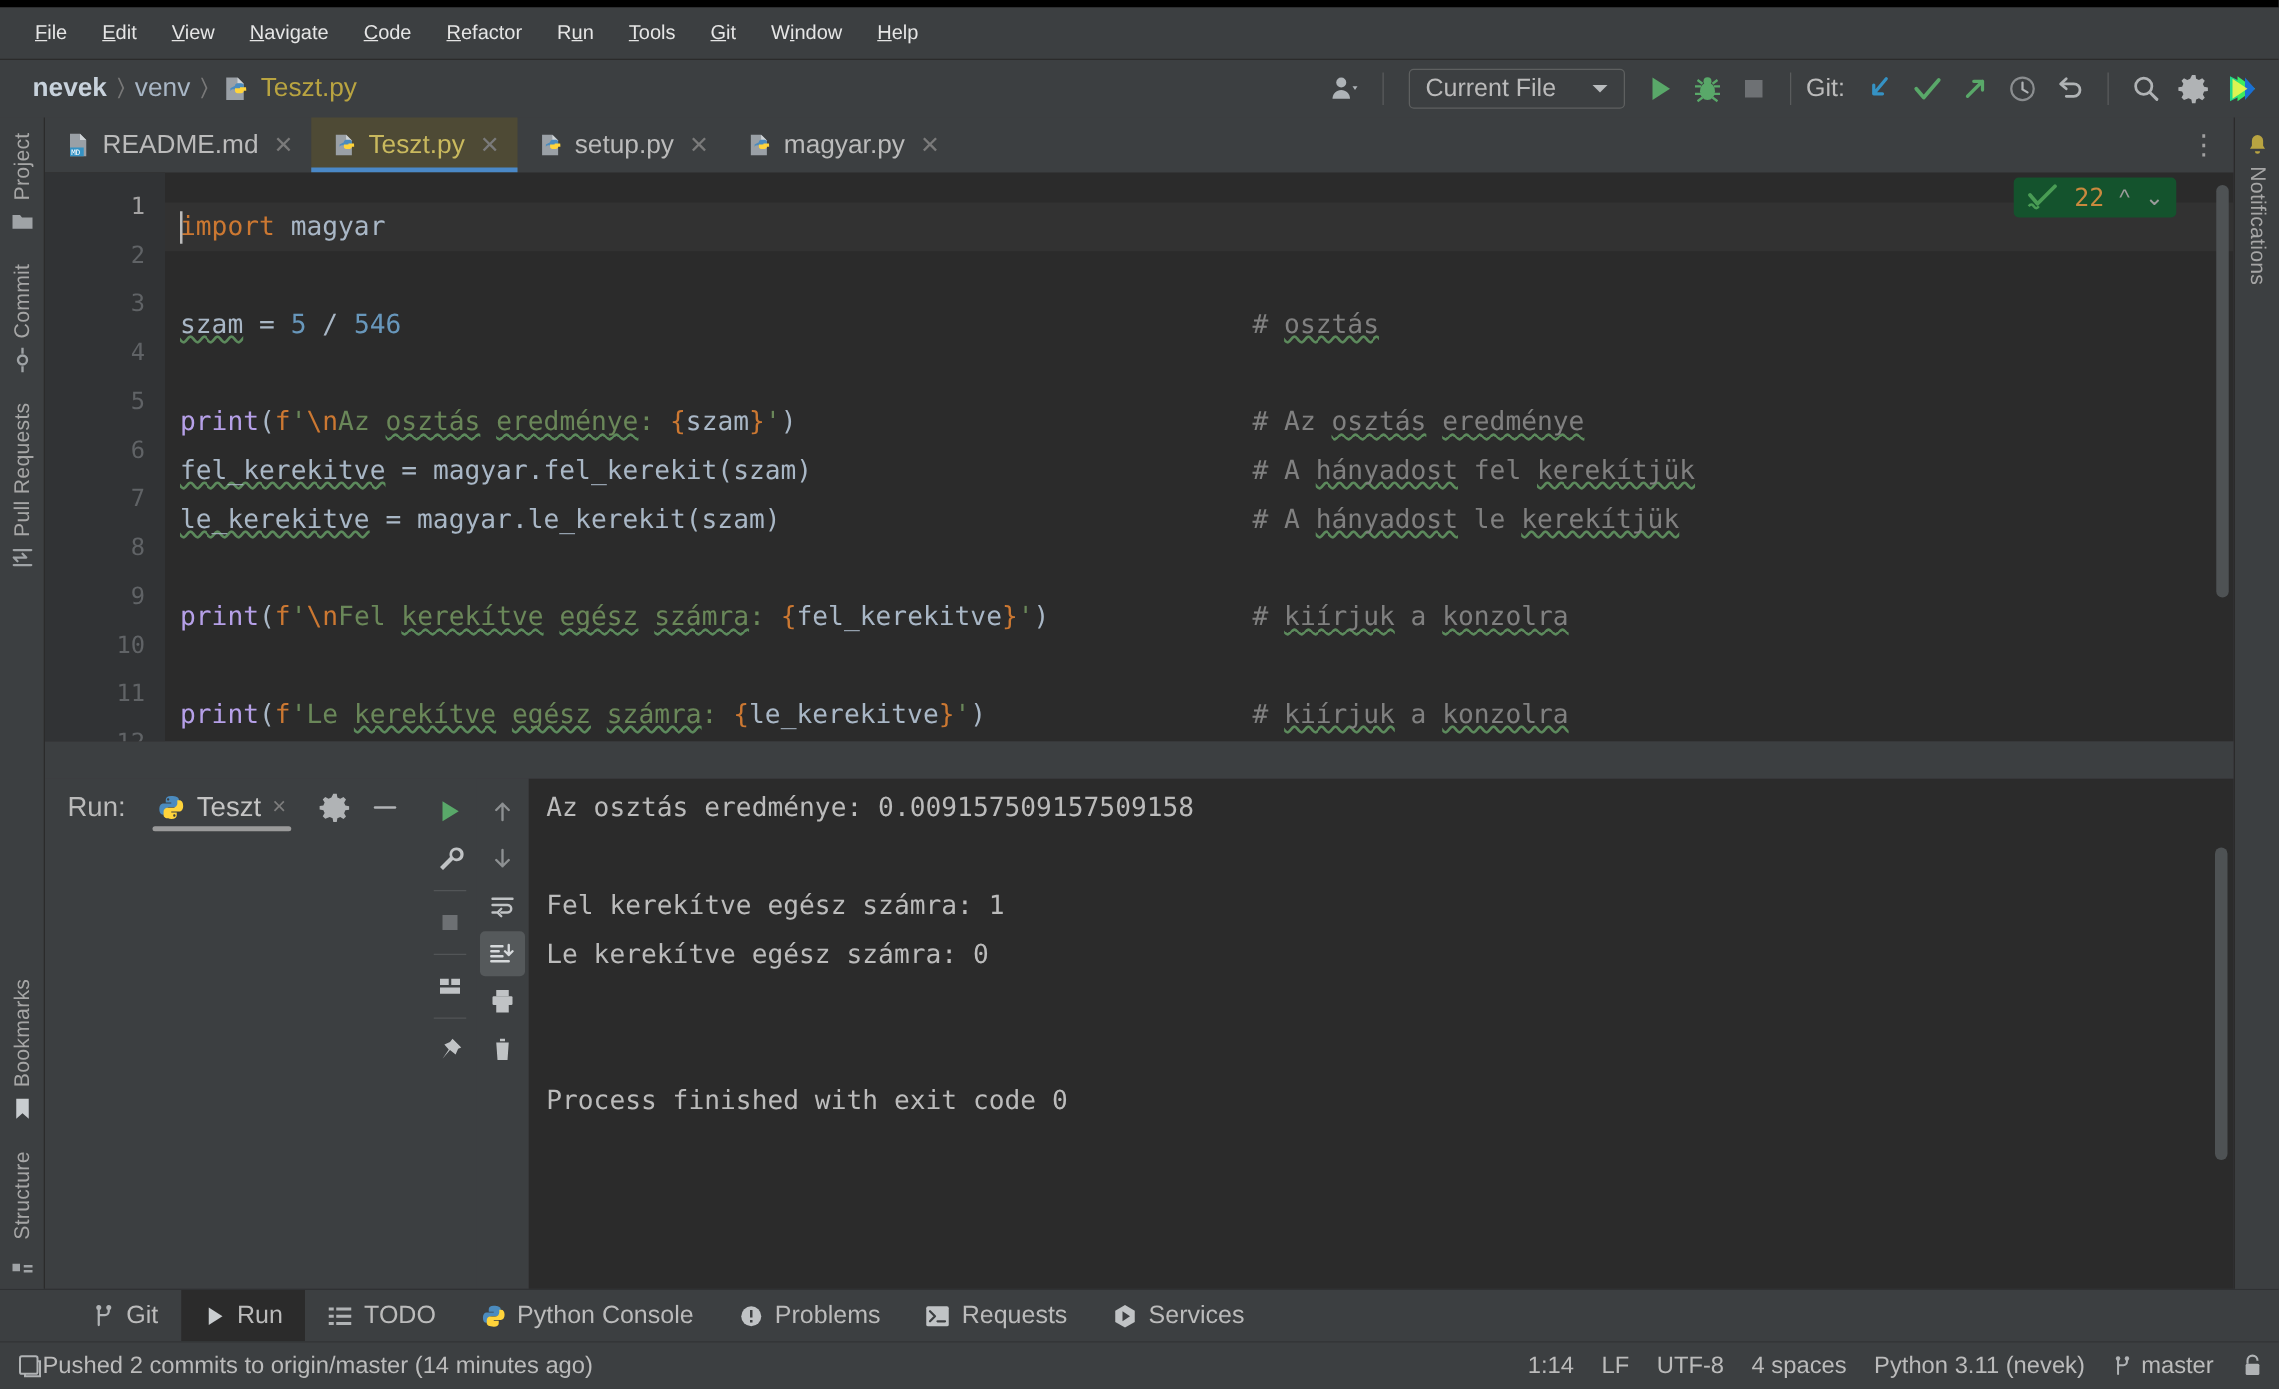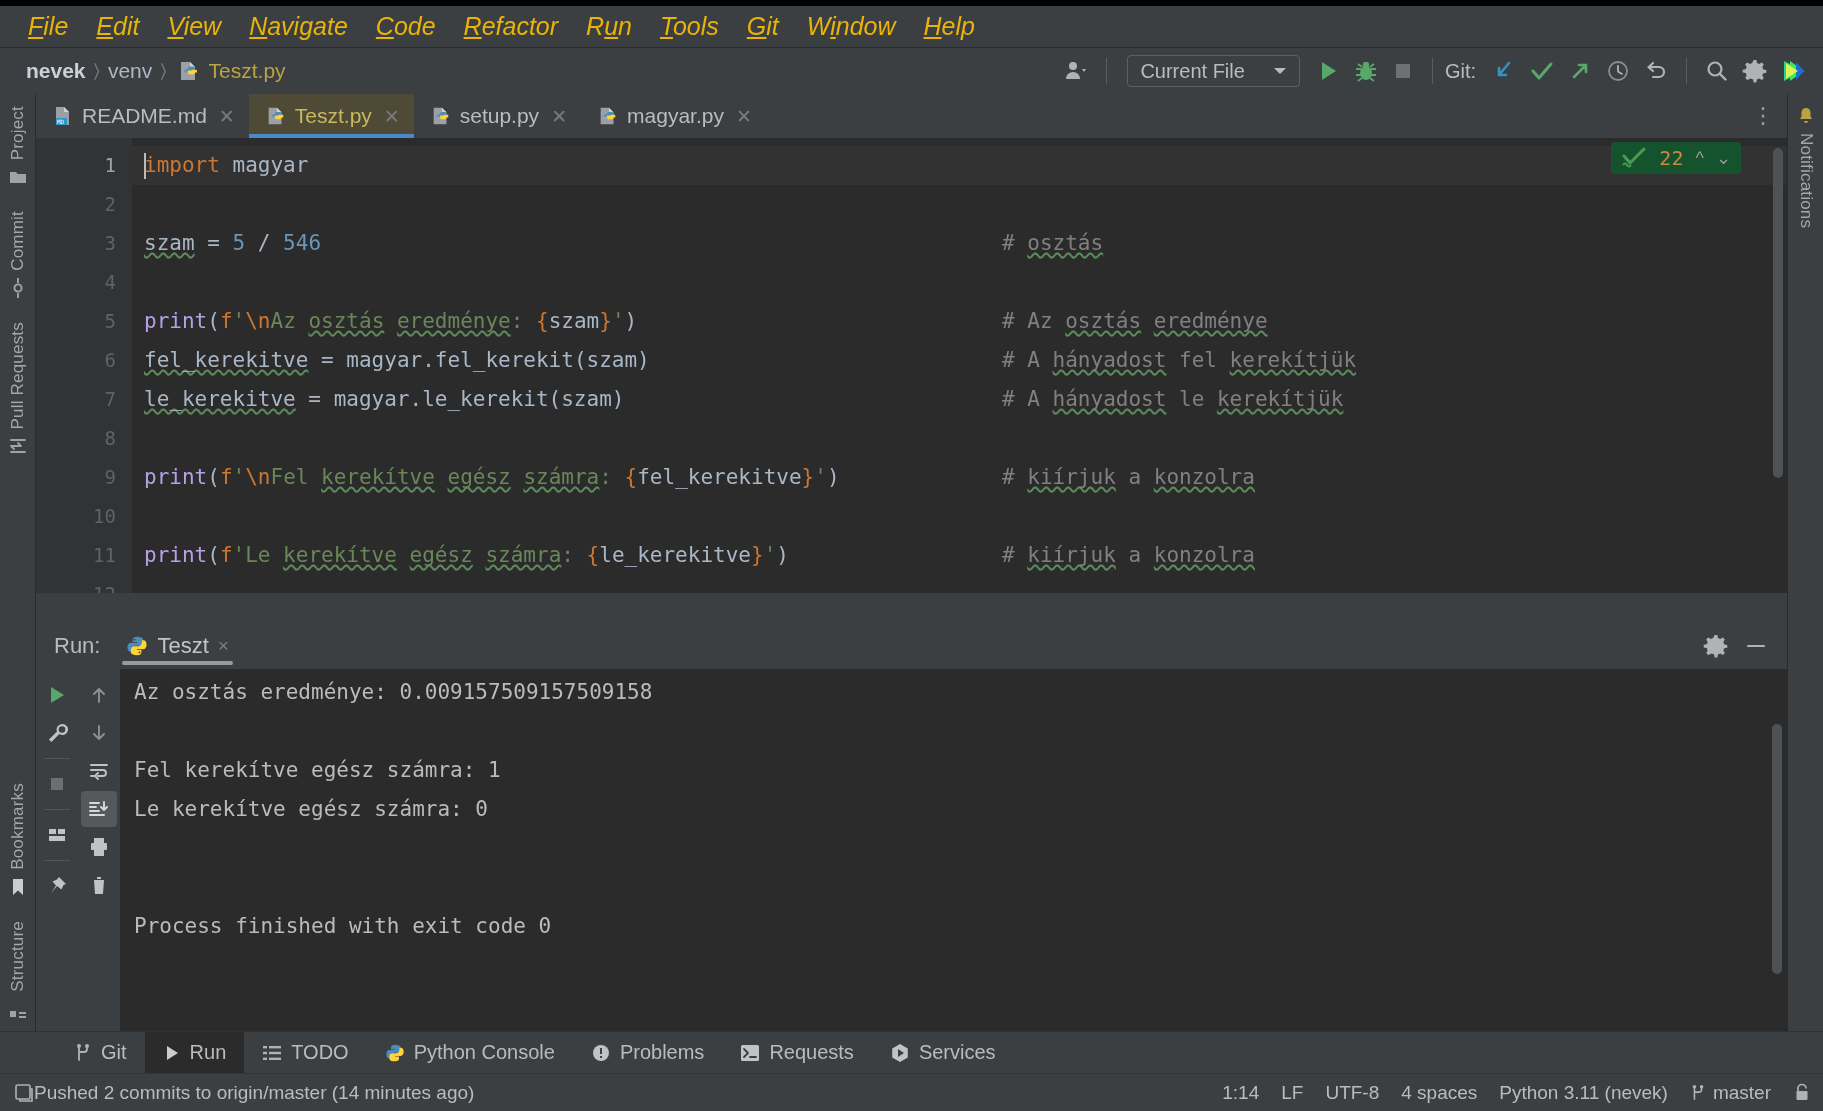--- a/index.html
+++ b/index.html
@@ -16,24 +16,23 @@
 
   
   .menubar {
     height: 42px; flex: none;
     background: #3c3f41;
     display: flex; align-items: center;
     padding-left: 14px;
     border-bottom: 1px solid #2b2b2b;
   }
   .menu-item {
-    color: #eab308; font-size: 25px;
+    color: #e5e5e5; font-size: 16px;
     padding: 2px 14px; cursor: default;
     white-space: nowrap;
-    font-style: italic;
   }
   .menu-item u { text-decoration: underline; }
 
   
   .toolbar {
     height: 46px; flex: none;
     background: #3c3f41;
     display: flex; align-items: center;
     padding: 0 10px 0 26px;
     position: relative;
@@ -108,21 +107,21 @@
   .editor-wrap { flex: none; height: 455px; display: flex; background: #2b2b2b; position: relative; overflow: hidden; }
   .gutter {
     width: 96px; flex: none; background: #313335;
     padding-top: 8px; text-align: right;
     font-family: "DejaVu Sans Mono", monospace; font-size: 19px;
     color: #606366; user-select: none;
   }
   .gutter .ln { height: 39px; line-height: 39px; padding-right: 16px; }
   .gutter .ln.cur { color: #a4a3a3; }
   .code-area {
-    flex: 1; position: relative; padding-top: 8px;
+    flex: 1; position: relative; padding-top: 24px;
     font-family: "DejaVu Sans Mono", monospace; font-size: 21px;
     overflow: hidden;
   }
   .code-line {
     height: 39px; line-height: 39px; white-space: pre;
     padding-left: 12px; position: relative;
   }
   .code-line.cur { background: #323232; }
   .code-line .col {
     position: absolute; left: 870px; white-space: pre;
@@ -154,21 +153,21 @@
   
   .escroll {
     position: absolute; right: 4px; top: 10px; width: 10px; height: 400px;
   }
   .escroll .thumb { width: 10px; height: 330px; background: #4e5254; border-radius: 5px; }
 
   
   .splitter { height: 30px; flex: none; background: #3c3f41; }
 
   
-  .run-panel { flex: 1; display: flex; flex-direction: column; background: #3c3f41; min-height: 0; }
+  .run-panel { flex: 1; display: flex; flex-direction: row; background: #3c3f41; min-height: 0; }
   .run-header {
     height: 46px; flex: none; display: flex; align-items: center;
     padding-left: 18px; gap: 16px; position: relative;
   }
   .run-label { color: #bbbbbb; font-size: 22px; }
   .run-tab {
     display: flex; align-items: center; gap: 9px; position: relative;
     padding: 0 10px; height: 100%; cursor: default;
   }
   .run-tab .t { color: #c4c4c4; font-size: 22px; }

